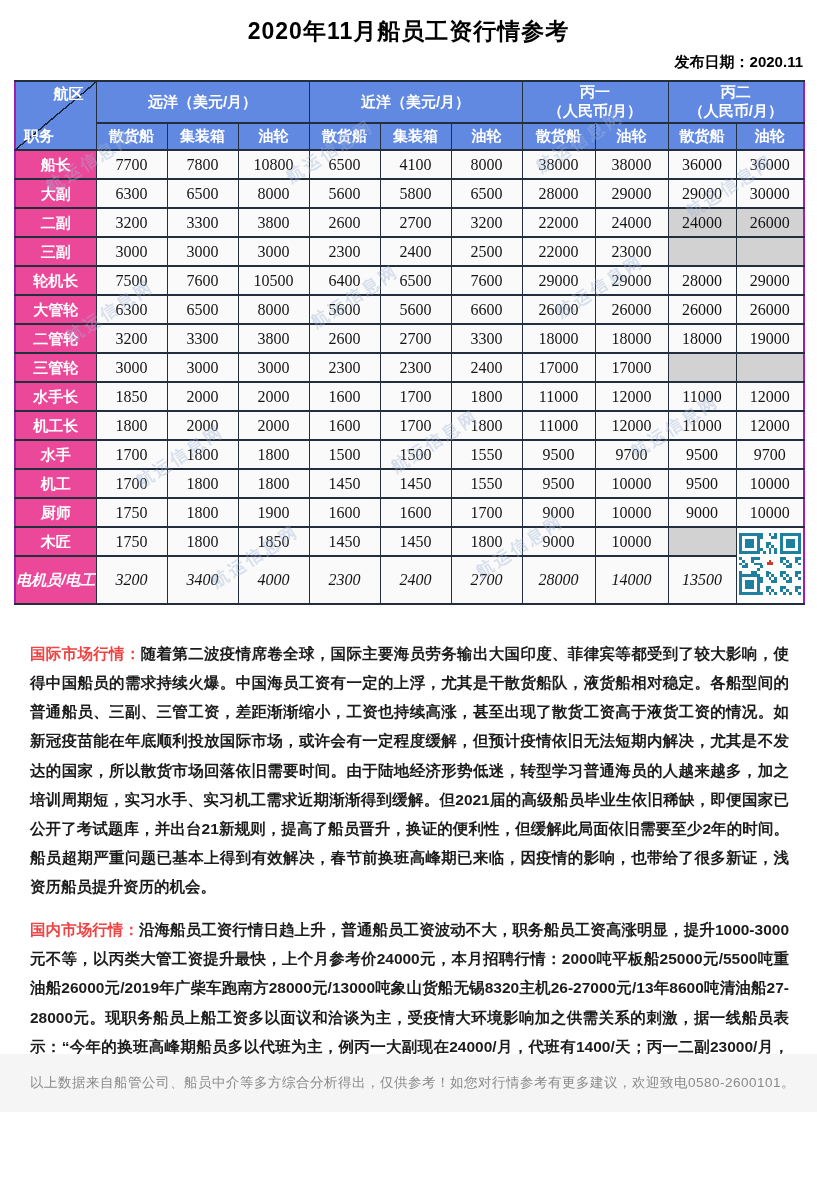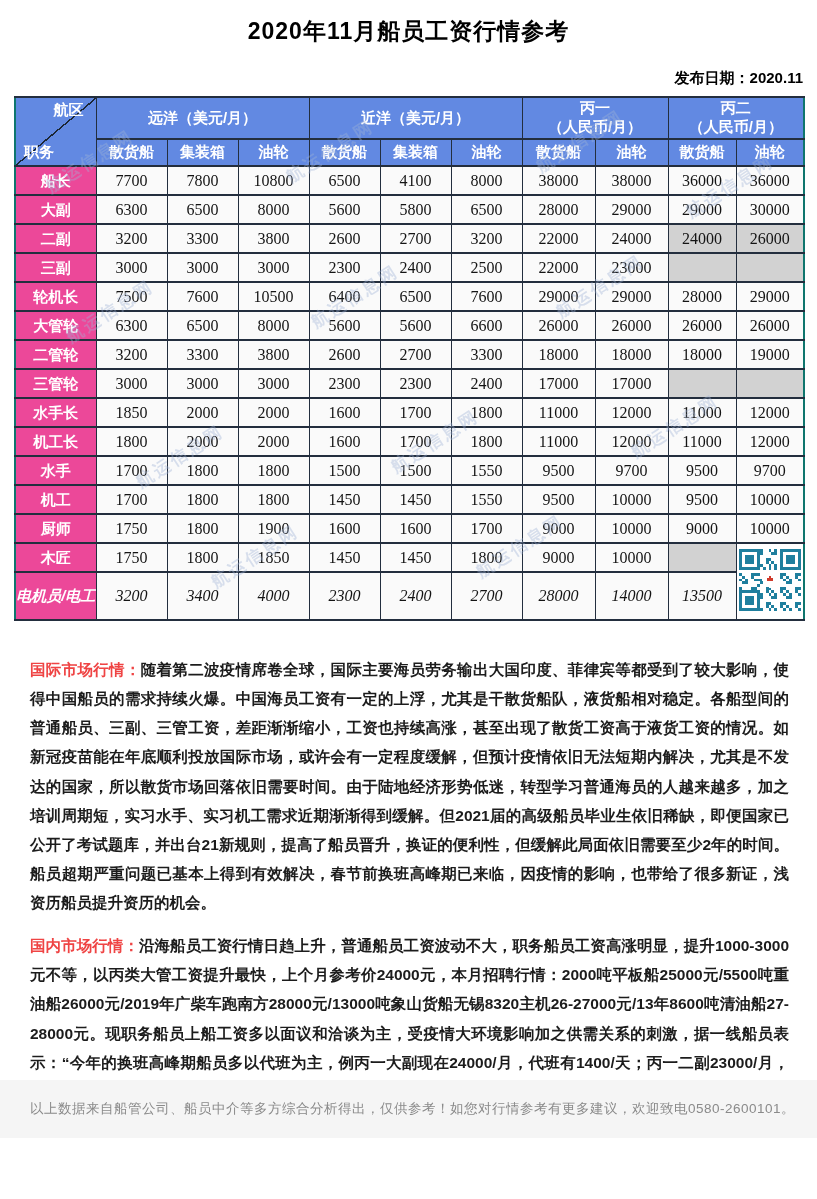--- a/index.html
+++ b/index.html
@@ -10,37 +10,37 @@
     color:#1a1a1a;
   }
   .doc{position:relative;width:817px;height:929px;}
 
   
   .title{
     margin:0;padding-top:16px;text-align:center;
     font-size:23px;font-weight:bold;color:#000;letter-spacing:1px;
   }
   .pubdate{
-    text-align:right;padding-right:14px;margin-top:22px;
+    text-align:right;padding-right:14px;margin-top:6px;
     font-size:15px;font-weight:bold;color:#000;
   }
 
   
   table.wage{
     border-collapse:collapse;table-layout:fixed;
     margin:8px 0 0 14px;width:789px;
     background:#fbfbfb;
   }
   table.wage th,table.wage td{
     border:1px solid #232e3e;
     border-top-width:2px;border-bottom-width:2px;
     padding:0;text-align:center;vertical-align:middle;
     overflow:hidden;
   }
-  table.wage{border:2px solid #0f766e;}
+  table.wage{border:2px solid #a21caf;}
   thead th{
     background:#6289e2;color:#ffffff;
     font-size:15px;font-weight:bold;line-height:1.25;
   }
   tr.h1 th{height:40px;}
   tr.h2 th{height:25px;}
   th.corner{position:relative;background:
       linear-gradient(to bottom right,
         rgba(0,0,0,0) 49.4%, #1c2735 49.4%, #1c2735 50.8%, rgba(0,0,0,0) 50.8%),
       #6289e2;}
@@ -73,21 +73,21 @@
   }
   .review p{
     margin:14px 0 0 0;
     font-size:15.5px;font-weight:bold;line-height:1.88;
     text-align:justify;color:#1c1c1c;
   }
   .review p .lead{color:#ef4444;}
 
   
   .footer{
-    position:absolute;left:0;top:1080px;width:817px;height:58px;
+    position:absolute;left:0;top:1054px;width:817px;height:58px;
     background:#f5f5f5;display:flex;align-items:center;
   }
   .footer .note{
     padding-left:30px;font-size:13.5px;color:#8a8a8a;letter-spacing:.5px;
   }
 </style>
 </head>
 <body>
 
 <div class="doc">

